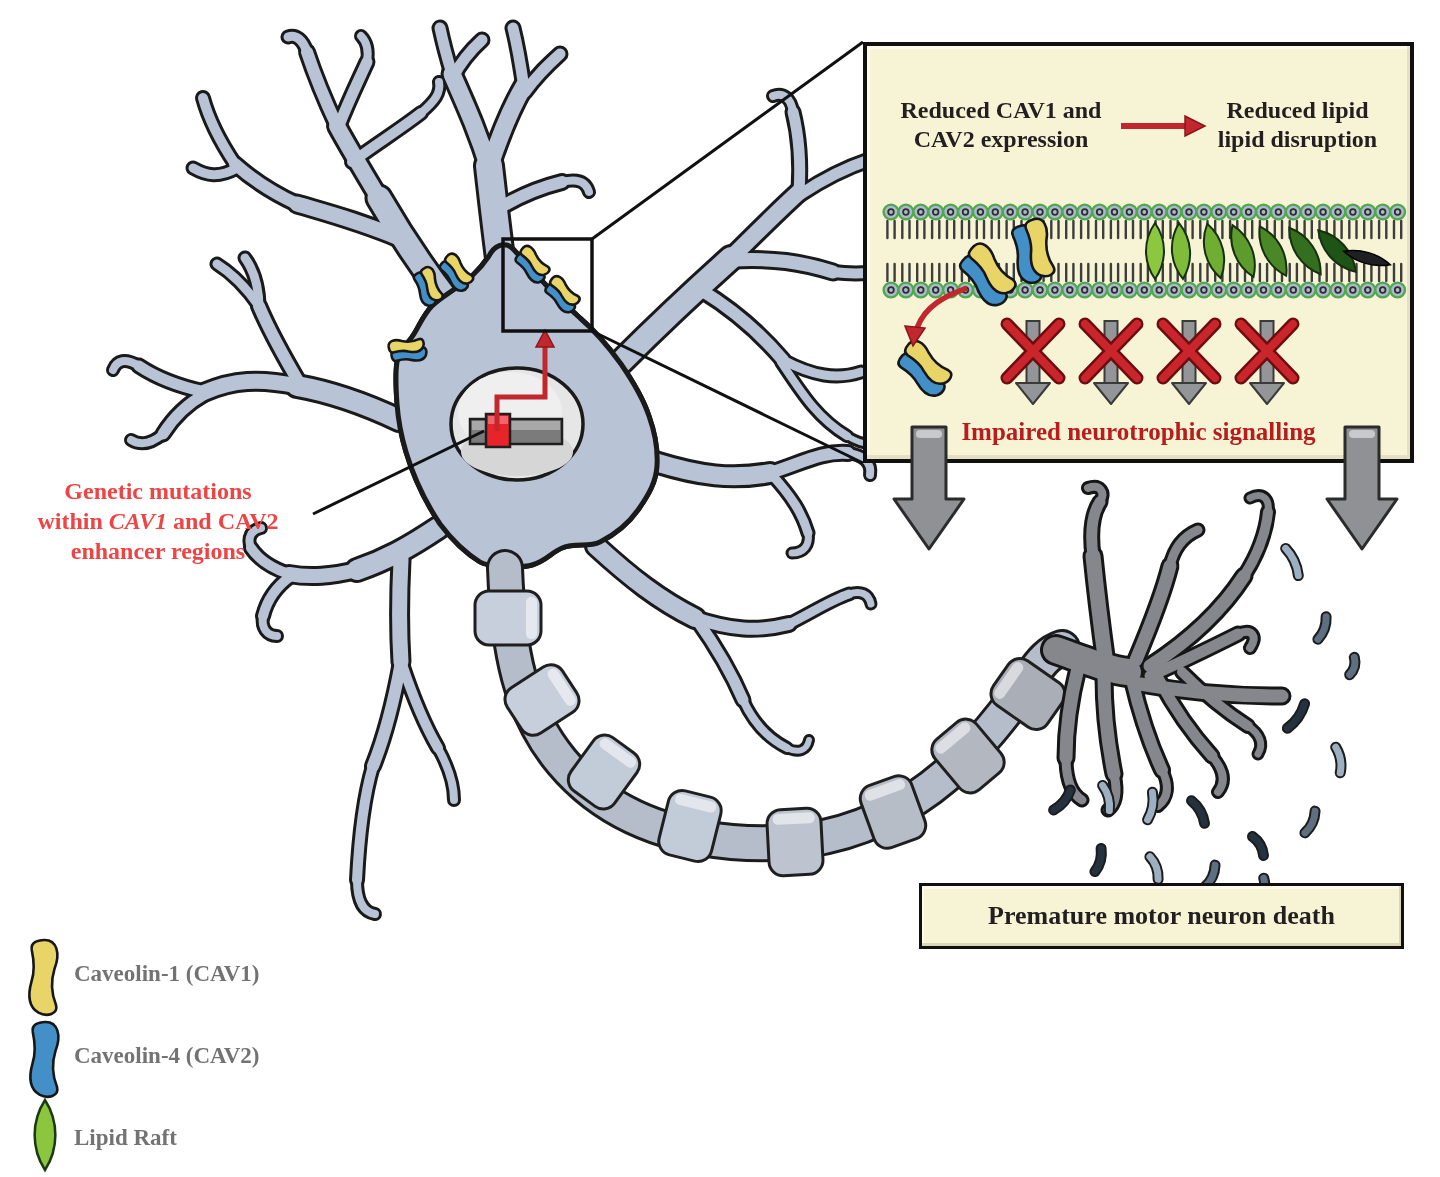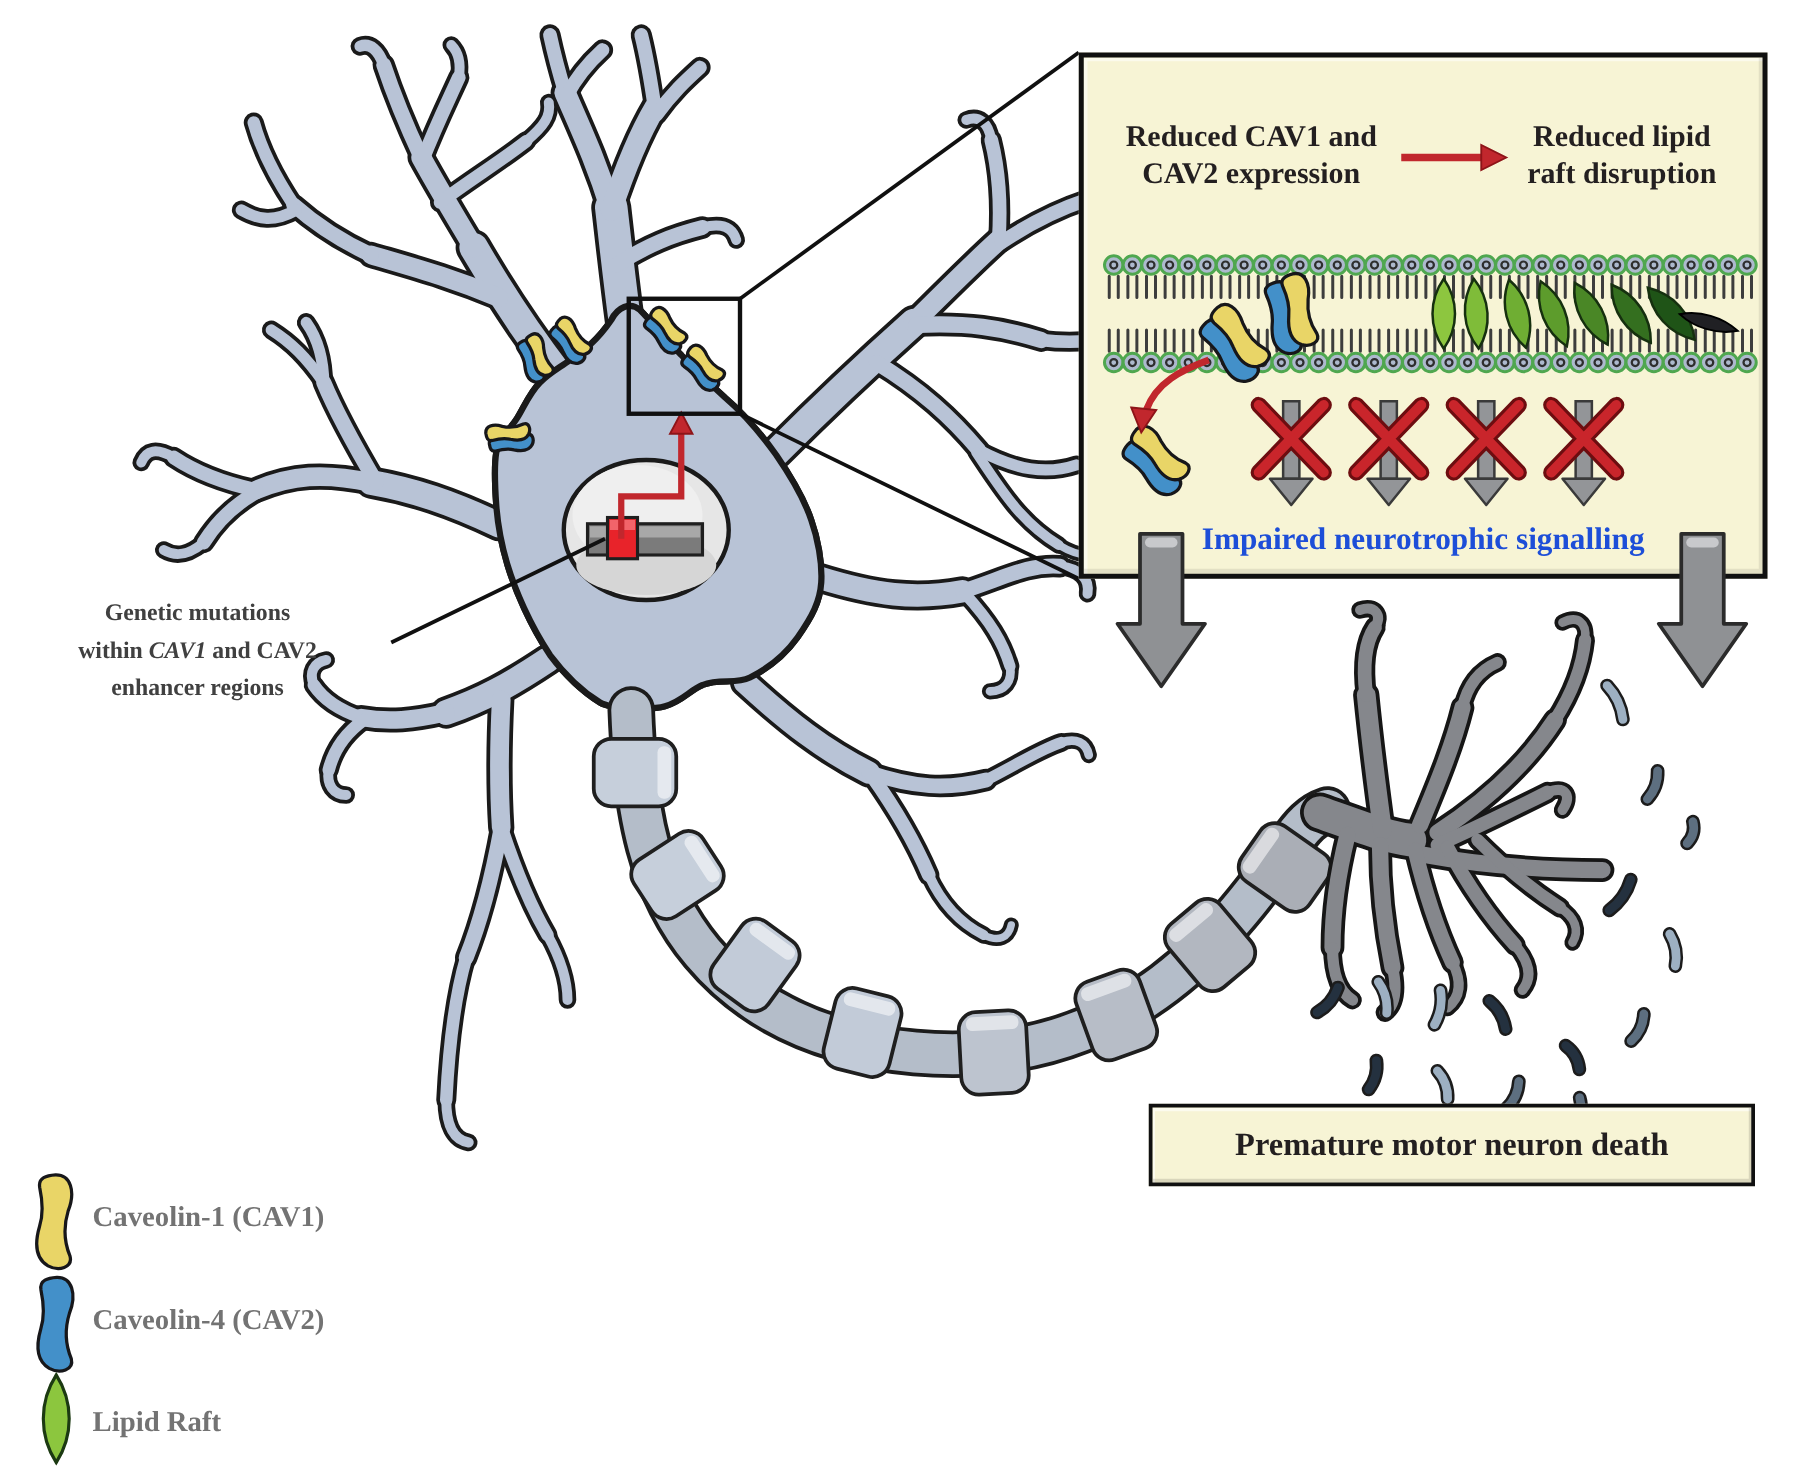--- a/index.html
+++ b/index.html
@@ -10,23 +10,23 @@
   #overlay{position:absolute;left:0;top:0;z-index:2;pointer-events:none;}
   .inset{position:absolute;left:863px;top:42px;width:551px;height:421px;z-index:1;
          background:#f7f4d5;border:4px solid #101010;box-sizing:border-box;
          box-shadow:inset -3px -4px 0 rgba(0,0,0,.08), inset 3px 3px 0 rgba(255,255,255,.55);}
   .inset-svg{position:absolute;left:0;top:0;}
   .inset-head{position:absolute;top:50px;font-weight:bold;font-size:24px;line-height:29px;
               text-align:center;color:#231f20;}
   .inset-head.cause{left:8px;width:252px;}
   .inset-head.effect{left:328px;width:205px;}
   .impaired{position:absolute;left:0;top:372px;width:100%;text-align:center;
-            font-weight:bold;font-size:25px;color:#1d4ed8;}
+            font-weight:bold;font-size:25px;color:#b91c1c;}
   .genetic{position:absolute;left:2px;top:476px;width:312px;text-align:center;z-index:3;
-           font-weight:bold;font-size:19px;line-height:30px;color:#404040;}
+           font-weight:bold;font-size:24px;line-height:30px;color:#ef4444;}
   .premature-box{position:absolute;left:919px;top:883px;width:485px;height:66px;z-index:3;
            background:#f7f4d5;border:3px solid #101010;box-sizing:border-box;
            box-shadow:inset -2px -3px 0 rgba(0,0,0,.12), inset 2px 3px 0 rgba(255,255,255,.6);
            display:flex;align-items:center;justify-content:center;
            font-weight:bold;font-size:26px;color:#231f20;}
   .legend-label{position:absolute;left:74px;z-index:3;font-weight:bold;font-size:23px;color:#737373;}
   .ll-1{top:961px;} .ll-2{top:1043px;} .ll-3{top:1125px;}
   .italic{font-style:italic;}
 </style>
 </head>
@@ -670,21 +670,21 @@
         <line x1="254" y1="80" x2="320" y2="80" stroke="#c1272d" stroke-width="6"></line>
         <polygon points="318,70 318,90 338,80" fill="#c1272d" stroke="#8e1418" stroke-width="1.5"></polygon>
       </g>
     </svg>
     <div class="inset-head cause">
       <span>Reduced CAV1 and</span><br>
       <span>CAV2 expression</span>
     </div>
     <div class="inset-head effect">
       <span>Reduced lipid</span><br>
-      <span>raft disruption</span>
+      <span>lipid disruption</span>
     </div>
     <div class="impaired">Impaired neurotrophic signalling</div>
   </div>
 
   <svg id="overlay" width="1440" height="1177" viewBox="0 0 1440 1177">
     <g>
       <polygon points="912,427 946,427 946,499 964,499 929,549 894,499 912,499" fill="#8f9194" stroke="#2b2b2b" stroke-width="3" stroke-linejoin="round"></polygon>
       <rect x="916" y="430" width="26" height="8" rx="4" fill="#c8c9cc"></rect>
     </g>
     <g>

